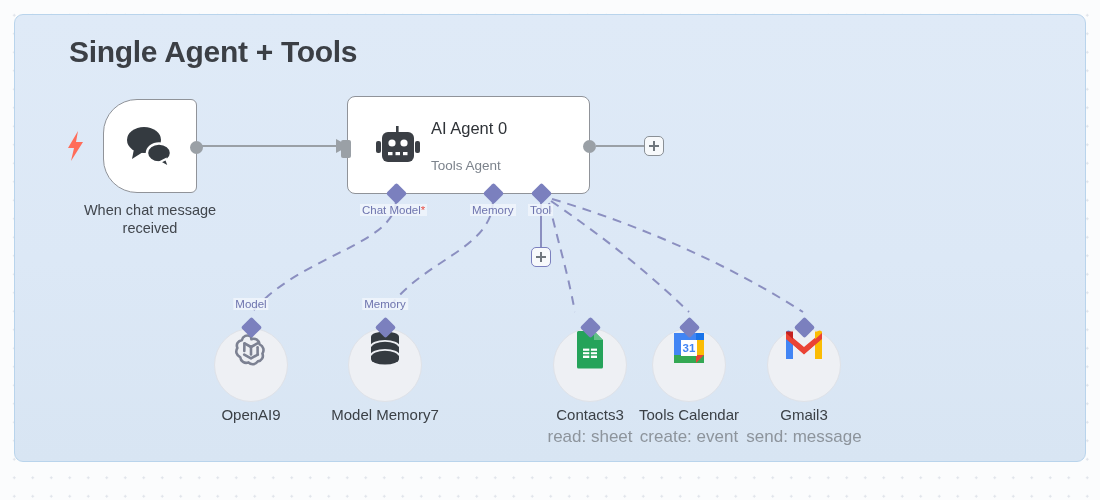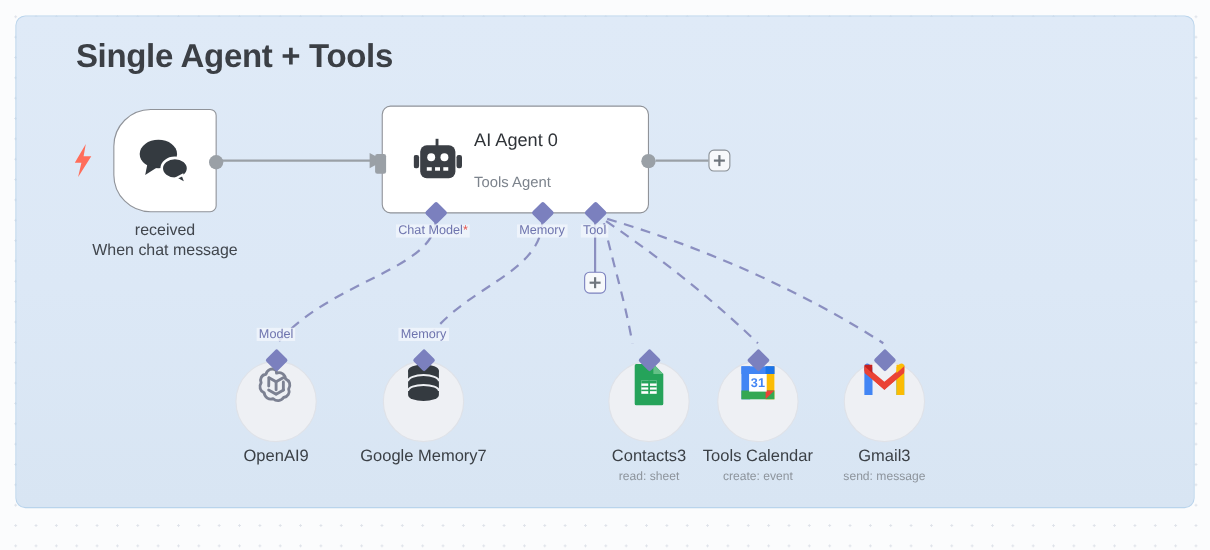--- a/index.html
+++ b/index.html
@@ -132,21 +132,21 @@
     position:absolute; left:50%; top:-8px; margin-left:-7.5px;
     width:15px; height:15px; background:#7b80be; transform:rotate(45deg);
     border-radius:2px;
   }
   .sub-label {
     position:absolute; top:78px; left:50%; transform:translateX(-50%);
     font-size:15px; color:#3b4046; white-space:nowrap; text-align:center;
   }
   .sub-sub {
     position:absolute; top:99px; left:50%; transform:translateX(-50%);
-    font-size:11px; color:#8d949c; white-space:nowrap; text-align:left;
+    font-size:17px; color:#8d949c; white-space:nowrap; text-align:left;
   }
   .sub-conn-label {
     position:absolute; top:-30px; left:50%; transform:translateX(-50%);
     font-size:11.5px; color:#6e74ae;
     background:rgba(240,244,252,.85); padding:0 2px; white-space:nowrap;
   }
 </style>
 </head>
 <body>
 
@@ -182,22 +182,22 @@
       <polygon points="12,26 10,36 21,29" fill="#343a40"></polygon>
       <ellipse cx="37" cy="30" rx="12" ry="9.5" fill="#343a40" stroke="#ffffff" stroke-width="2.4"></ellipse>
       <polygon points="44,36 47,44 38,39" fill="#343a40" stroke="#ffffff" stroke-width="2"></polygon>
     </svg>
     <div class="dot-out" style="right:-7px; top:41px;"></div>
   </div>
   <svg class="bolt" viewBox="0 0 20 30">
     <polygon points="12,0 2,17 8,17 5,30 17,11 10,11" fill="#ff6d5a"></polygon>
   </svg>
   <div class="node-label" id="trigger-label">
+    <div>When chat message</div>
     <div>received</div>
-    <div>When chat message</div>
   </div>
 
   <div class="agent-node">
     <div class="port-in"></div>
     <svg class="agent-icon" width="44" height="40" viewBox="0 0 44 40">
       <rect x="20" y="0" width="2.6" height="7" fill="#3b3f45"></rect>
       <rect x="0" y="15" width="5" height="12" rx="2" fill="#3b3f45"></rect>
       <rect x="39" y="15" width="5" height="12" rx="2" fill="#3b3f45"></rect>
       <rect x="6" y="6" width="32" height="30" rx="6" fill="#3b3f45"></rect>
       <circle cx="16" cy="17" r="3.6" fill="#ffffff"></circle>
@@ -249,21 +249,21 @@
     <div class="sub-circle">
       <svg width="36" height="38" viewBox="0 0 36 38">
         <ellipse cx="18" cy="8" rx="14" ry="5.6" fill="#343a40"></ellipse>
         <path d="M4 8 L4 17 A14 5.6 0 0 0 32 17 L32 8 Z" fill="#343a40"></path>
         <ellipse cx="18" cy="17.5" rx="14" ry="5.6" fill="#343a40" stroke="#eef0f4" stroke-width="1.8"></ellipse>
         <path d="M4 17.5 L4 26 A14 5.6 0 0 0 32 26 L32 17.5 Z" fill="#343a40"></path>
         <ellipse cx="18" cy="26.5" rx="14" ry="5.6" fill="#343a40" stroke="#eef0f4" stroke-width="1.8"></ellipse>
         <path d="M4 26.5 L4 30 A14 5.6 0 0 0 32 30 L32 26.5 Z" fill="#343a40"></path>
       </svg>
     </div>
-    <div class="sub-label">Google Memory7</div>
+    <div class="sub-label">Model Memory7</div>
   </div>
 
   <div class="sub-node" style="left:553px; top:328px;">
     <div class="sub-diamond"></div>
     <div class="sub-circle">
       <svg width="34" height="40" viewBox="0 0 34 40">
         <path d="M5 2 h16 l9 9 v27 a1.5 1.5 0 0 1 -1.5 1.5 h-23 A1.5 1.5 0 0 1 4 38 V3.5 A1.5 1.5 0 0 1 5.5 2 Z" fill="#25a35a"></path>
         <path d="M21 2 l9 9 h-9 Z" fill="#63c187"></path>
         <rect x="10" y="17" width="14" height="12" fill="#ffffff"></rect>
         <rect x="10" y="17" width="14" height="2.6" fill="#25a35a"></rect>

